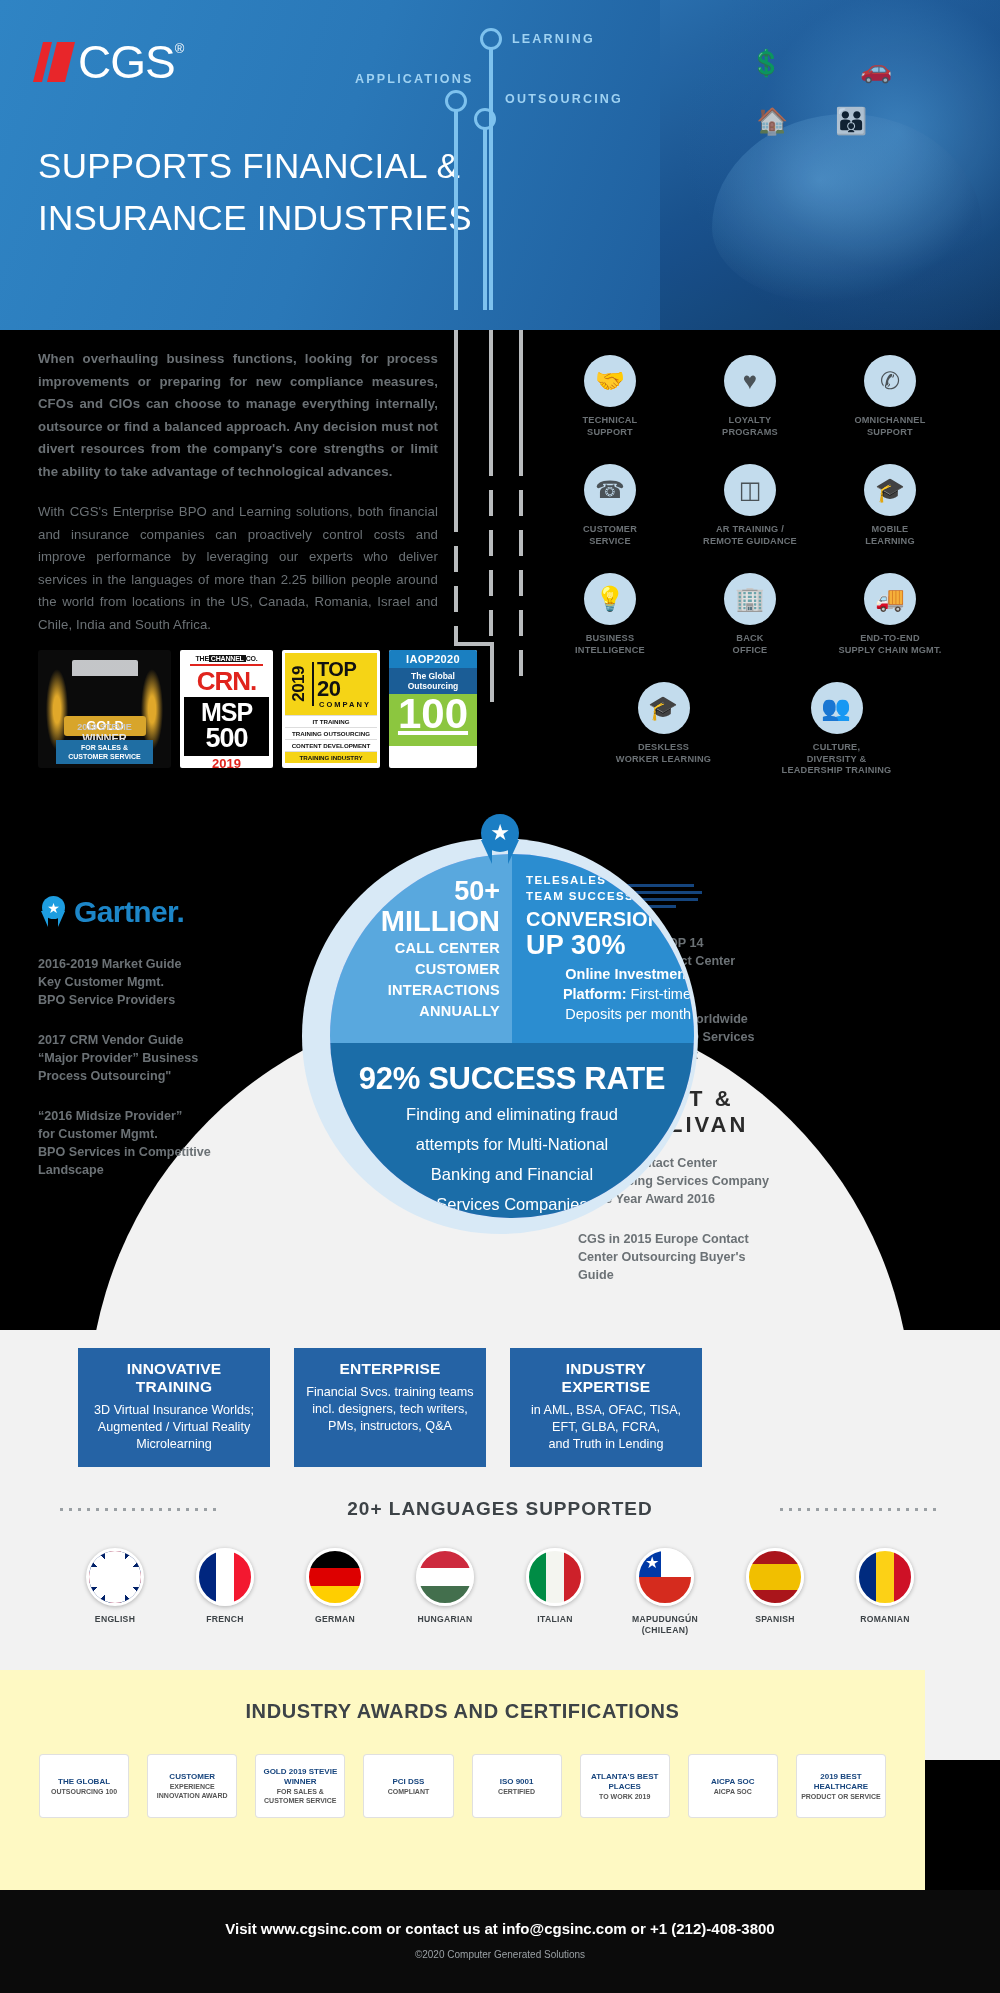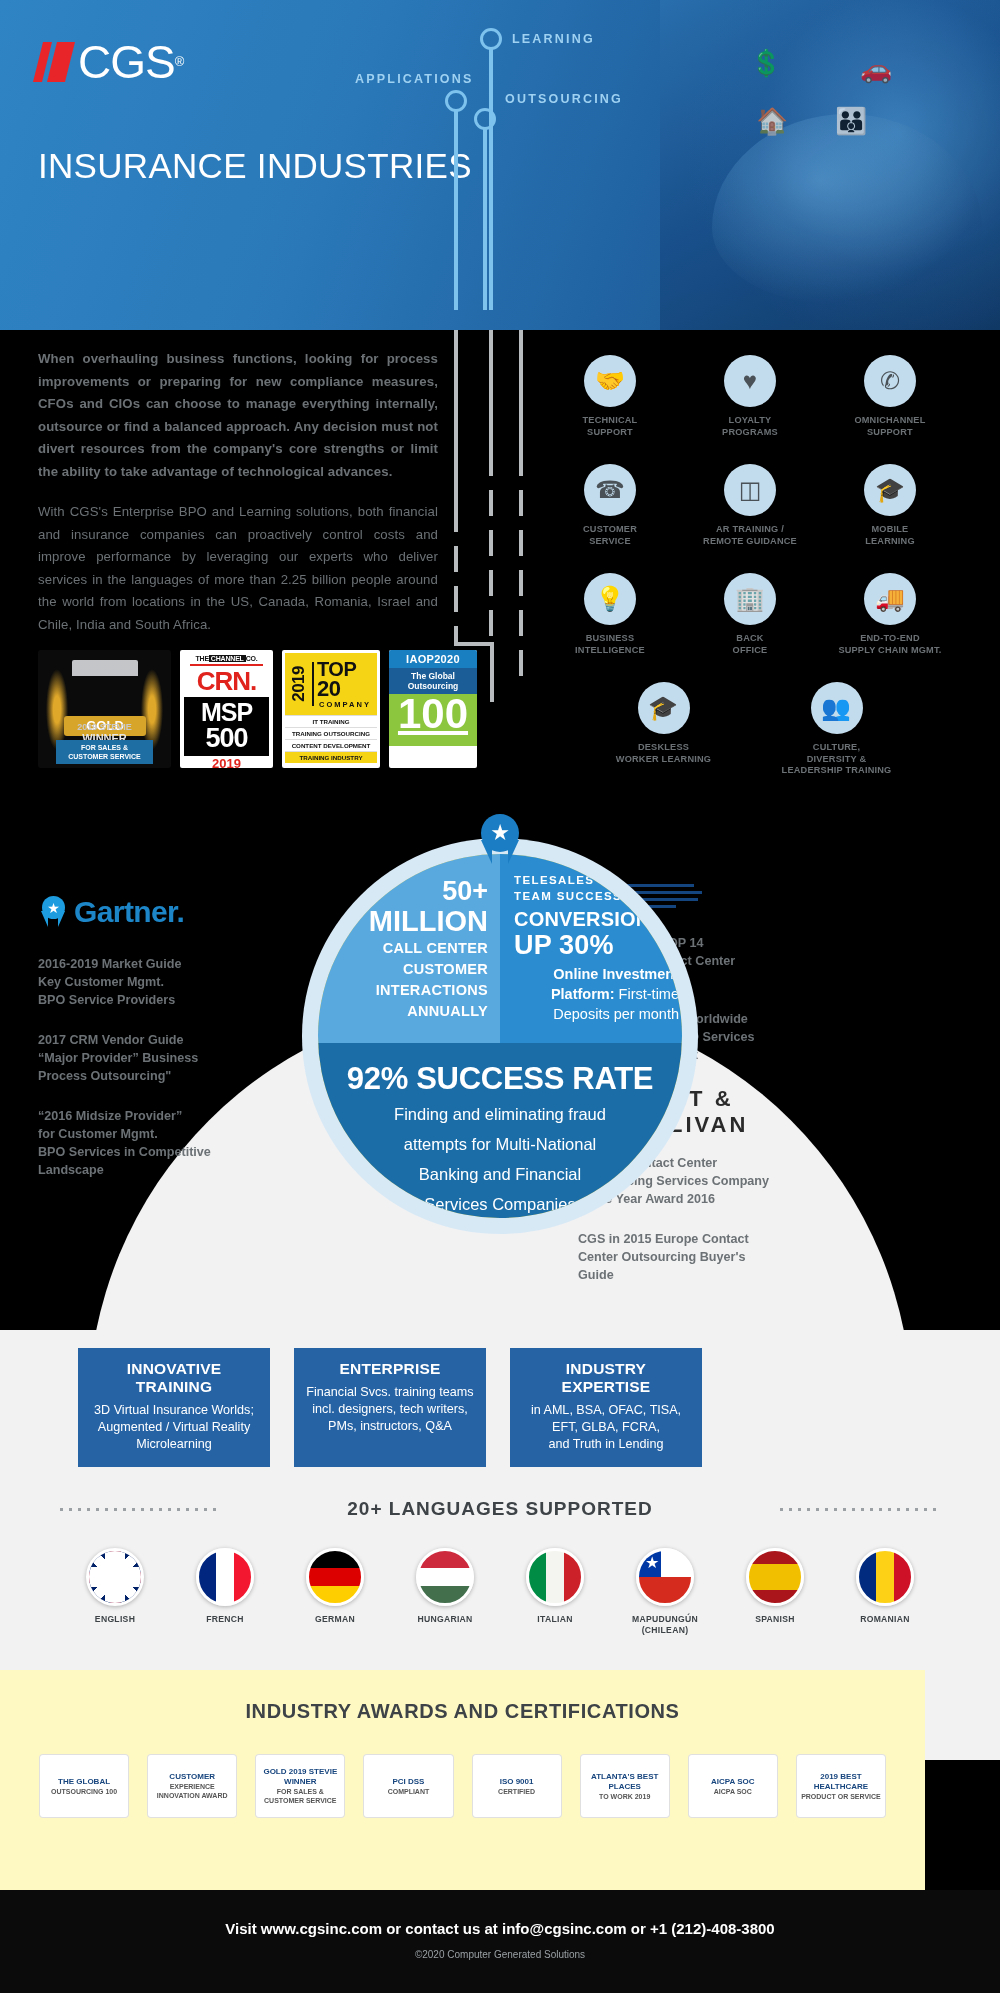--- a/index.html
+++ b/index.html
@@ -24,21 +24,21 @@
     opacity:.95;
   }
   .hdr-photo .hand {
     position:absolute; right:18px; bottom:26px; width:270px; height:190px;
     border-radius:50% 50% 45% 45%/60% 60% 40% 40%;
     background:radial-gradient(ellipse at 40% 35%, rgba(120,190,240,.45), rgba(25,70,125,.15) 70%);
   }
   .hdr-photo .icons { position:absolute; right:40px; top:48px; width:220px; height:120px; opacity:.75; }
   .hdr-photo .ic { position:absolute; color:#bfe0f7; font-size:26px; }
 
-  .logo { position:absolute; left:38px; top:42px; display:flex; align-items:center; }
+  .logo { position:absolute; left:38px; top:42px; display:flex; align-items:flex-start; }
   .logo .mark { display:inline-block; width:36px; height:40px; position:relative; margin-right:4px; }
   .logo .mark i { position:absolute; top:0; display:block; height:40px; background:#e8262a; transform:skewX(-14deg); }
   .logo .mark i:nth-child(1){ left:0; width:9px; }
   .logo .mark i:nth-child(2){ left:14px; width:18px; }
   .logo .txt { color:#fff; font-size:46px; font-weight:400; letter-spacing:-1px; line-height:40px; }
   .logo .reg { color:#fff; font-size:13px; vertical-align:super; line-height:14px; }
 
   .headline { position:absolute; left:38px; top:140px; color:#fff; font-size:35px; font-weight:300; letter-spacing:.3px; line-height:52px; }
 
   .nodes { position:absolute; left:420px; top:20px; width:260px; height:290px; }
@@ -111,21 +111,21 @@
   .b-iaop .big { background:#8cc63f; color:#fff; font-size:42px; font-weight:700; line-height:40px; padding-bottom:12px;text-decoration:underline; }
 
   
   .dome { position:absolute; left:88px; top:1000px; width:824px; height:760px;
      background:#f2f2f2; border-radius:412px 412px 0 0; }
   .dome-lower { position:absolute; left:0; top:1330px; width:1000px; height:430px; background:#f2f2f2; }
 
   
   .circle-wrap { position:absolute; left:302px; top:838px; width:396px; height:396px; }
   .circle-outer { position:absolute; inset:0; border-radius:50%; background:#d8e9f6; }
-  .circle-inner { position:absolute; left:16px; top:16px; width:364px; height:364px; border-radius:50%; overflow:hidden; background:#fde047; }
+  .circle-inner { position:absolute; left:28px; top:16px; width:364px; height:364px; border-radius:50%; overflow:hidden; background:#c4b5fd; }
   .q-left { position:absolute; left:0; top:0; width:50%; height:52%; background:#59a8de; }
   .q-right { position:absolute; right:0; top:0; width:50%; height:52%; background:#2b8dd0; }
   .q-bottom { position:absolute; left:0; bottom:0; width:100%; height:48%; background:#1b6da8; }
   .q-left .c { position:absolute; right:12px; top:22px; width:150px; text-align:right; color:#fff; }
   .n50 { font-size:27px; font-weight:700; line-height:30px; }
   .nmil { font-size:29px; font-weight:700; line-height:31px; }
   .nsub { font-size:14.5px; font-weight:700; line-height:19px; letter-spacing:.3px; margin-top:2px; }
   .q-right .c { position:absolute; left:14px; top:18px; width:165px; color:#fff; }
   .tele { font-size:11.5px; font-weight:700; letter-spacing:1.4px; line-height:16px; }
   .conv { font-size:20px; font-weight:700; line-height:23px; letter-spacing:.2px; margin-top:4px; }
@@ -234,20 +234,21 @@
     <div class="logo">
       <span class="mark">
           <i></i>
           <i></i>
         </span>
       <span class="txt">CGS</span>
       <span class="reg">®</span>
     </div>
 
     <div class="headline">
+      <div>SUPPORTS FINANCIAL &amp;</div>
       <div>INSURANCE  INDUSTRIES</div>
     </div>
 
     <div class="nodes">
       <span class="node-label" style="left:92px;top:12px;">LEARNING</span>
       <span class="node-dot" style="left:60px;top:8px;"></span>
       <span class="node-line" style="left:69px;top:28px;height:262px;"></span>
 
       <span class="node-label" style="left:-65px;top:52px;">APPLICATIONS</span>
       <span class="node-dot" style="left:25px;top:70px;"></span>

